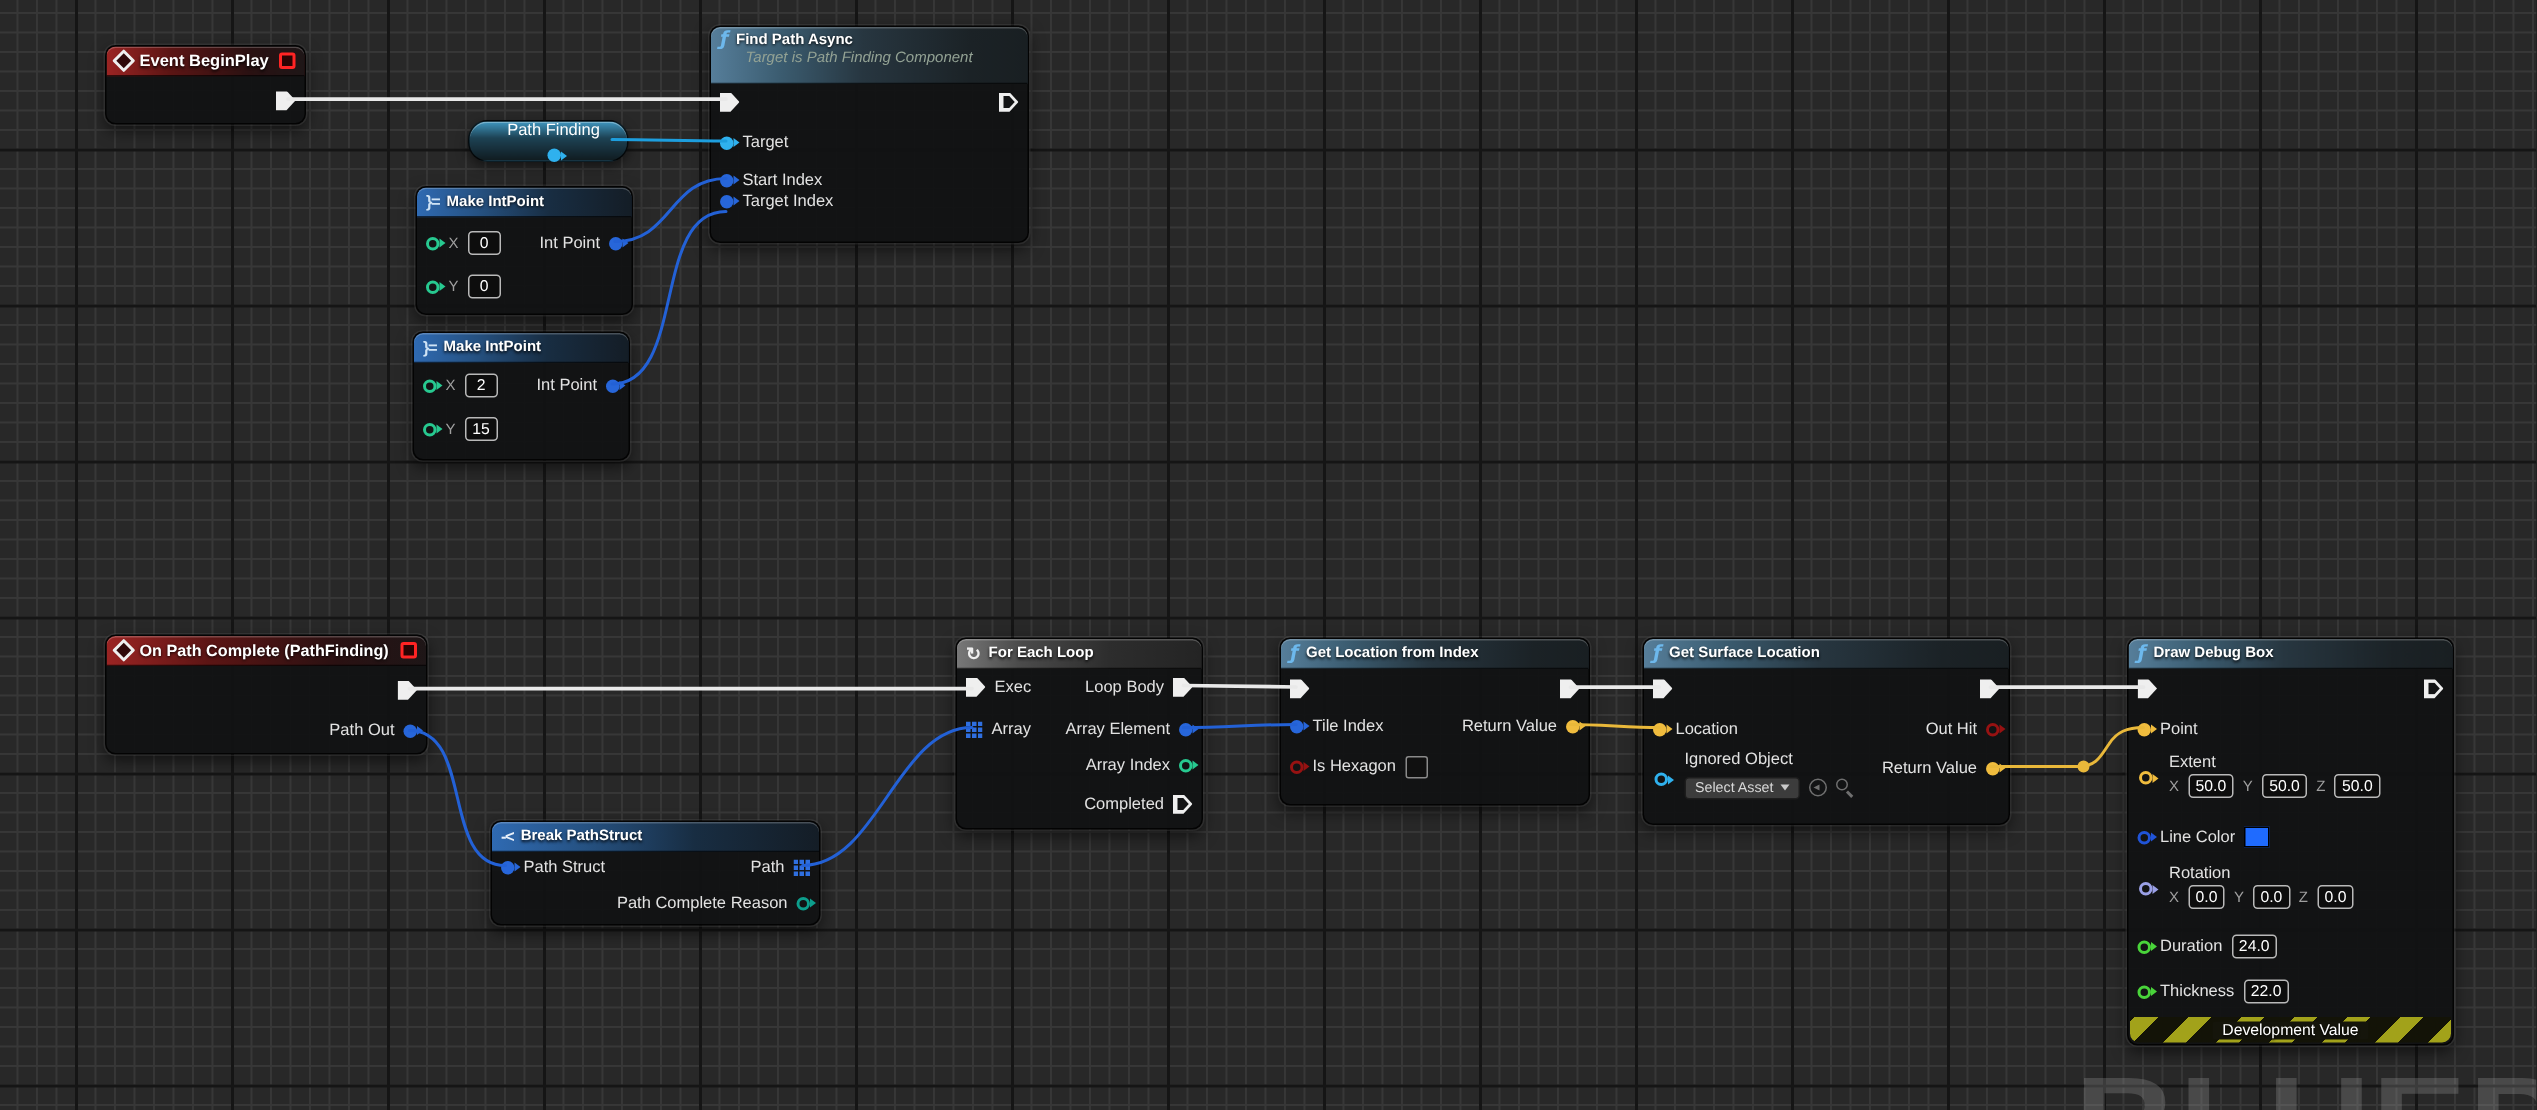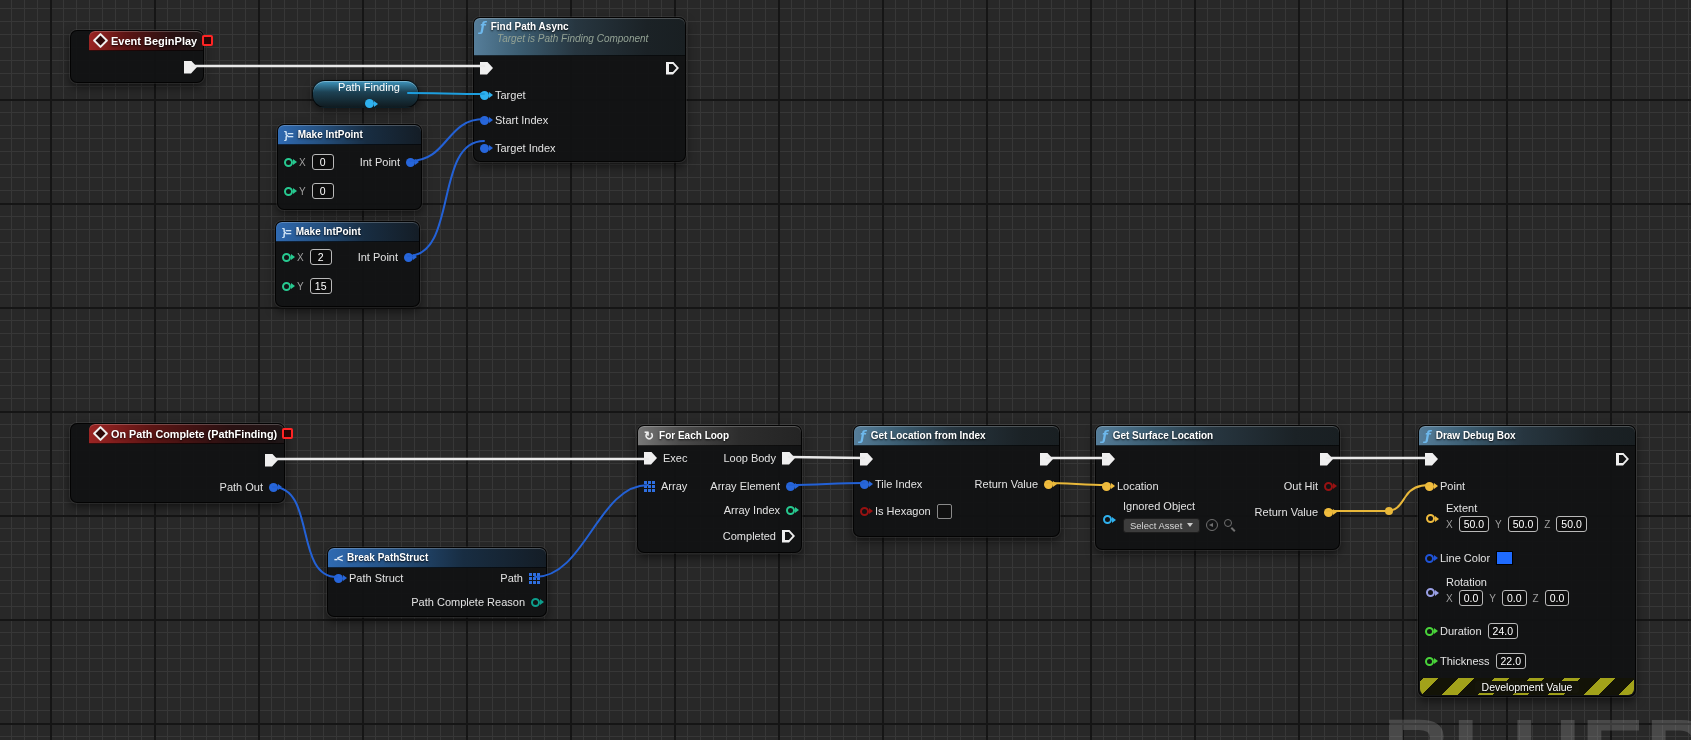--- a/index.html
+++ b/index.html
@@ -28,21 +28,21 @@
   }
   .hdr{
     height:19px;display:flex;align-items:center;gap:5px;padding:0 6px;
     border-radius:6px 6px 0 0;border-bottom:1px solid rgba(0,0,0,.65);
     box-shadow:inset 0 1px 0 rgba(255,255,255,.22);
   }
   .hdr.h2{height:33px;display:block;padding:2px 6px;}
   .hrow{display:flex;align-items:center;gap:5px;}
   .ttl{font-weight:bold;font-size:10px;color:#fff;text-shadow:0 1px 2px rgba(0,0,0,.9);white-space:nowrap;}
   .sub{font-style:italic;font-size:10px;color:#93a294;margin-left:17px;white-space:nowrap;}
-  .hdr-ev{background:linear-gradient(to right,#9b2423,#5c1514 32%,#2a1112 72%,#1e1617);margin-left:18px;}
+  .hdr-ev{background:linear-gradient(to right,#9b2423,#5c1514 32%,#2a1112 72%,#1e1617);}
   .hdr-fn{background:linear-gradient(to right,#567e9a 0%,#3b5c70 22%,#273640 48%,#1b2226 82%,#191f22);}
   .hdr-st{background:linear-gradient(to right,#2f6ab2,#25507f 30%,#182d42 62%,#141d26);}
   .hdr-mc{background:linear-gradient(to right,#787878,#4c4c4c 25%,#2d2d2d 62%,#242424);}
   
   .pill{
     position:absolute;display:flex;align-items:center;gap:6px;padding:0 7px 0 14px;
     height:26px;border-radius:13px;border:1px solid rgba(0,0,0,.8);
     background:linear-gradient(180deg,#3f97c0,#1d4254 42%,#101b20);
     box-shadow:inset 0 1px 0 rgba(255,255,255,.3),0 3px 8px rgba(0,0,0,.5);
     color:#fff;font-size:11px;
@@ -144,21 +144,21 @@
         </span>
       </div>
     <div class="row l" style="top:67px">
         <span class="pin f c-obj"></span>
         <span class="plbl">Target</span>
       </div>
     <div class="row l" style="top:92px">
         <span class="pin f c-struct"></span>
         <span class="plbl">Start Index</span>
       </div>
-    <div class="row l" style="top:120px">
+    <div class="row l" style="top:106px">
         <span class="pin f c-struct"></span>
         <span class="plbl">Target Index</span>
       </div>
   </div>
 
   <div class="node" style="left:277px;top:124px;width:143px;height:84px">
     <div class="hdr hdr-st">
       <span class="ico-make">}=</span>
       <span class="ttl">Make IntPoint</span>
     </div>

